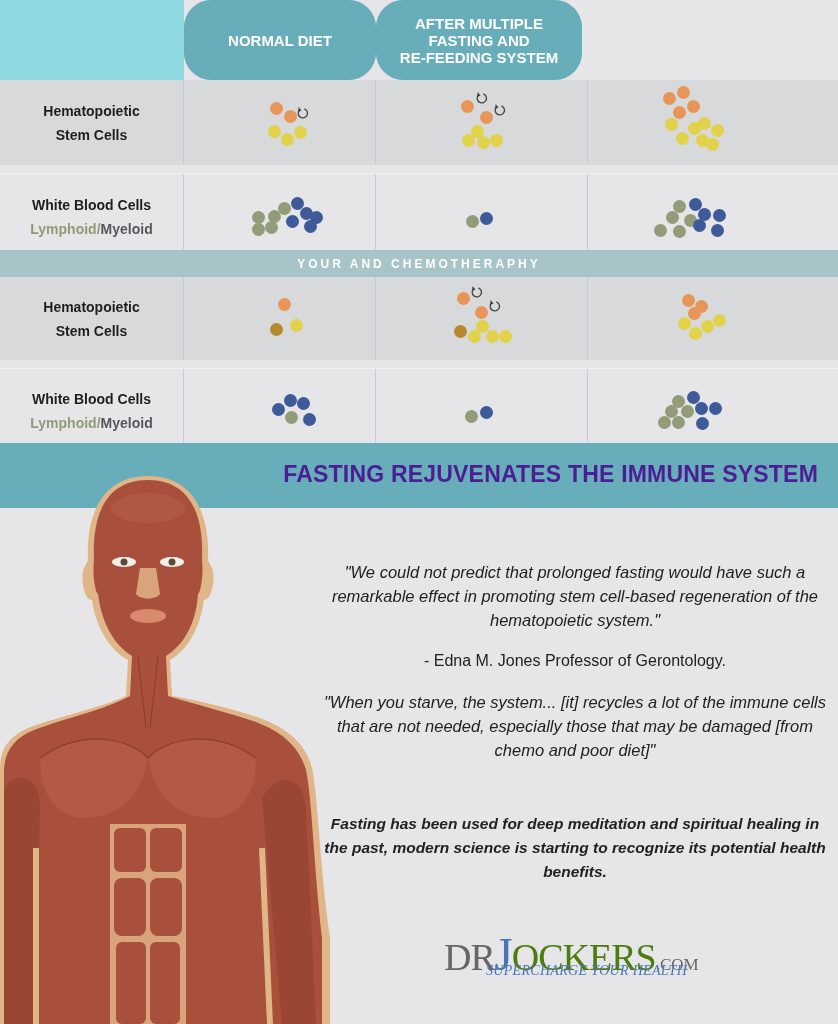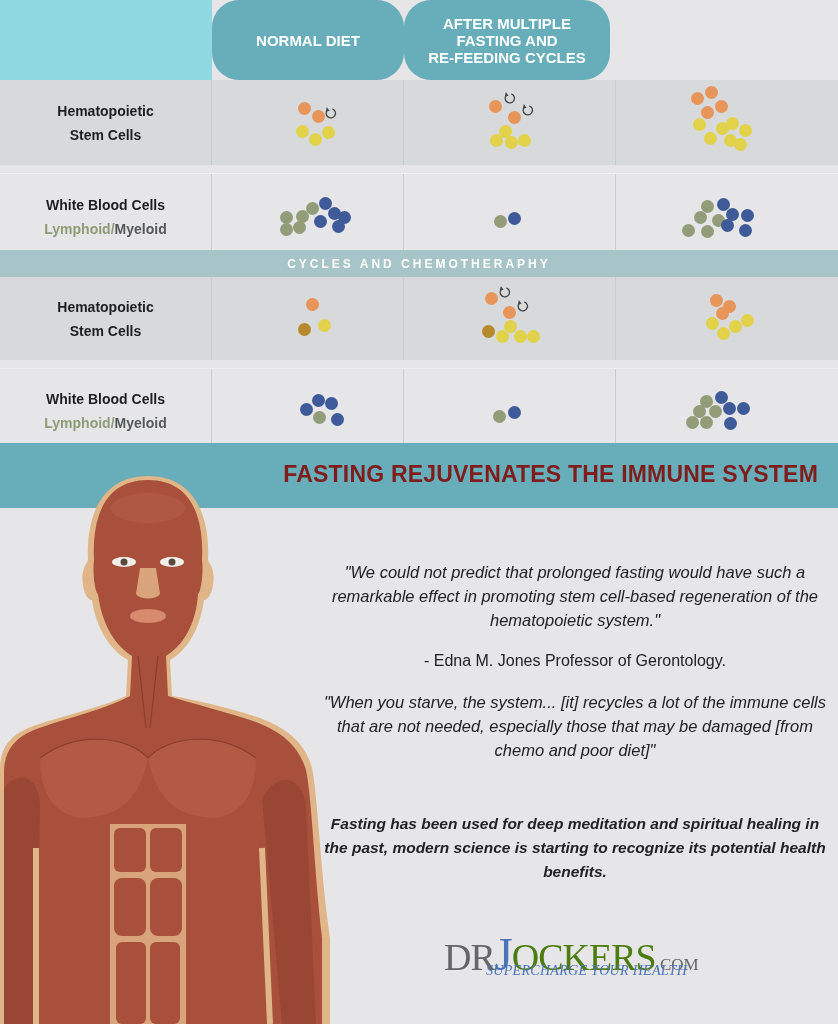--- a/index.html
+++ b/index.html
@@ -1,36 +1,36 @@
 <!DOCTYPE html>
 <html><head>
 <meta charset="utf-8">
 <style>
   html, body { margin:0; padding:0; }
   body { width:838px; height:1024px; overflow:hidden; background:#e6e6e8; font-family:"Liberation Sans", sans-serif; position:relative; }
   .row { position:absolute; left:0; width:838px; display:flex; }
   .cell { position:relative; box-sizing:border-box; border-right:1px solid #c2cfd1; height:100%; }
   .cell:last-child { border-right:none; }
-  .c0 { width:212px; } .c1 { width:192px; } .c2 { width:212px; } .c3 { width:206px; }
+  .c0 { width:184px; } .c1 { width:192px; } .c2 { width:212px; } .c3 { width:206px; }
   .hdr { top:0; height:80px; }
   .hdr .cell { display:flex; align-items:center; justify-content:center; text-align:center; color:#fff; font-weight:bold; font-size:15px; line-height:17px; border-right:none; }
   .hdr .light { background:#8fd9e0; }
   .hdr .dark { background:#67adba;border-radius:27px; }
   .r-dark { background:#d8d9db; }
   .r-light { background:#e6e6e8; border-top:1px solid #f0f0f2;margin-top:8px; }
   .label { display:flex; flex-direction:column; align-items:center; justify-content:center; font-weight:bold; font-size:14px; line-height:24px; color:#1e1e1e; }
   .lymph { color:#8f9b76; }
   .myel { color:#55585a; }
   .band { top:250px; height:27px; background:#a7c4c8; color:#fff; font-weight:bold; letter-spacing:3px; font-size:12px; display:flex; align-items:center; justify-content:center; }
   .dot { position:absolute; width:13px; height:13px; border-radius:50%; }
   .o { background:#e8955a; } .y { background:#e2d24a; } .b { background:#b68a2c; }
   .g { background:#929c78; } .n { background:#3e5a98; }
   .cyc { position:absolute; width:13px; height:13px; }
   .banner { position:absolute; top:443px; left:0; width:838px; height:65px; background:#67adba; }
-  .banner-title { position:absolute; right:20px; top:18px; color:#7f1d1d; font-weight:bold; font-size:23px; letter-spacing:0.2px; }
+  .banner-title { position:absolute; right:20px; top:18px; color:#4c1d95; font-weight:bold; font-size:23px; letter-spacing:0.2px; }
   .quotes { position:absolute; left:322px; width:506px; text-align:center; color:#222; }
   .q1 { top:560px; font-style:italic; font-size:16.5px; line-height:24px; }
   .attr { top:652px; font-size:16px; }
   .q2 { top:690px; font-style:italic; font-size:16.5px; line-height:24px; }
   .q3 { top:812px; font-style:italic; font-weight:bold; font-size:15.5px; line-height:24px; }
   .logo { position:absolute; left:444px; top:928px; width:260px; height:50px; }
   .logo .main { position:absolute; left:0; top:0; font-family:"Liberation Serif", serif; font-size:38px; color:#666; letter-spacing:-1px; }
   .logo .main .j { color:#4a74b9; font-size:46px; }
   .logo .main .ck { color:#4d7c0f; }
   .logo .com { font-size:17px; color:#666; letter-spacing:0; }
@@ -39,21 +39,21 @@
 </style>
 </head>
 <body>
 
 <div class="row hdr">
   <div class="cell c0 light"></div>
   <div class="cell c1 dark">NORMAL DIET</div>
   <div class="cell c3 dark" style="flex-direction:column;">
     <span>AFTER MULTIPLE</span>
     <span>FASTING AND</span>
-    <span>RE-FEEDING CYCLES</span>
+    <span>RE-FEEDING SYSTEM</span>
   </div>
 </div>
 
 <div class="row r-dark" style="top:80px;height:85px;">
   <div class="cell c0 label">
     <span>Hematopoietic</span>
     <span>Stem Cells</span>
   </div>
   <div class="cell c1">
     <span class="dot o" style="left:86px;top:22px"></span>
@@ -125,21 +125,21 @@
     <span class="dot g" style="left:85px;top:51px"></span>
     <span class="dot g" style="left:96px;top:40px"></span>
     <span class="dot n" style="left:101px;top:24px"></span>
     <span class="dot n" style="left:110px;top:34px"></span>
     <span class="dot n" style="left:105px;top:45px"></span>
     <span class="dot n" style="left:125px;top:35px"></span>
     <span class="dot n" style="left:123px;top:50px"></span>
   </div>
 </div>
 
-<div class="row band">CYCLES AND CHEMOTHERAPHY</div>
+<div class="row band">YOUR AND CHEMOTHERAPHY</div>
 
 <div class="row r-dark" style="top:277px;height:83px;">
   <div class="cell c0 label">
     <span>Hematopoietic</span>
     <span>Stem Cells</span>
   </div>
   <div class="cell c1">
     <span class="dot o" style="left:94px;top:21px"></span>
     <span class="dot b" style="left:86px;top:46px"></span>
     <span class="dot y" style="left:106px;top:42px"></span>

